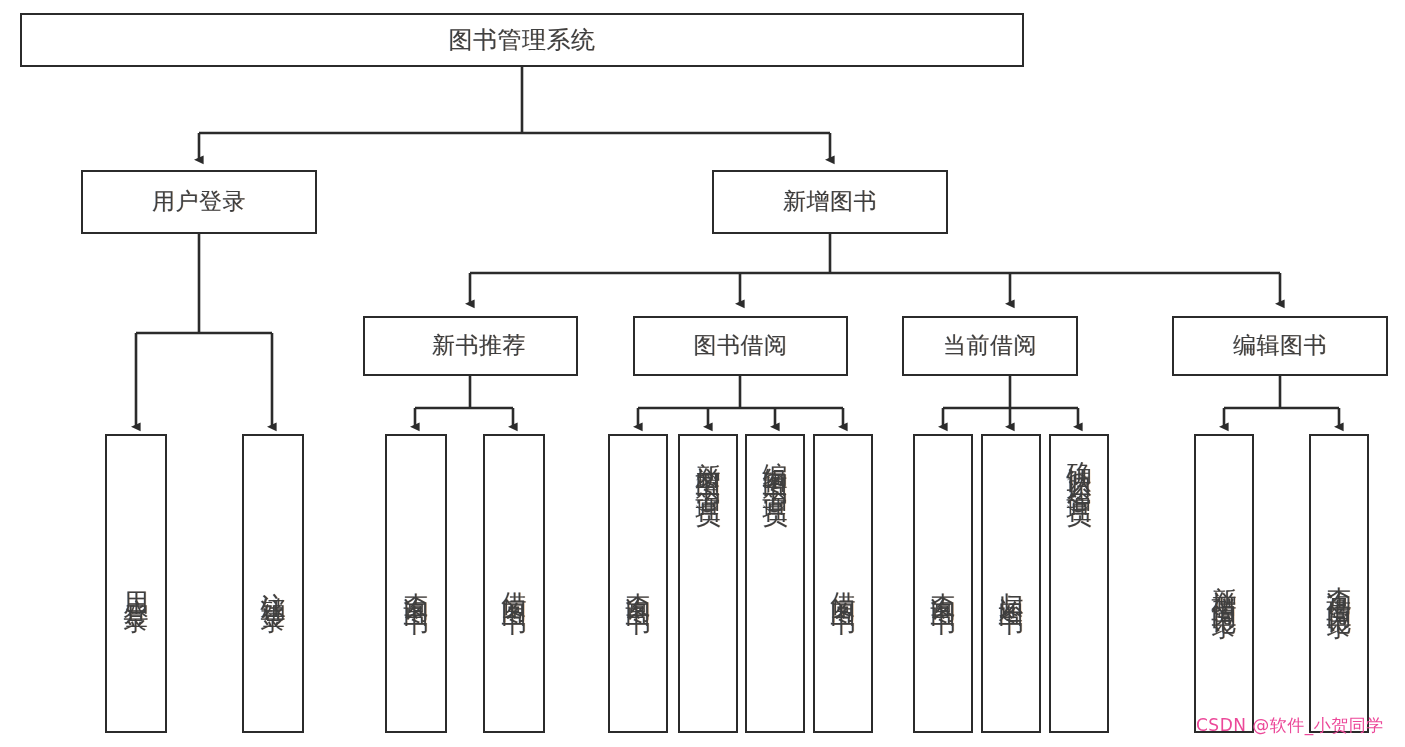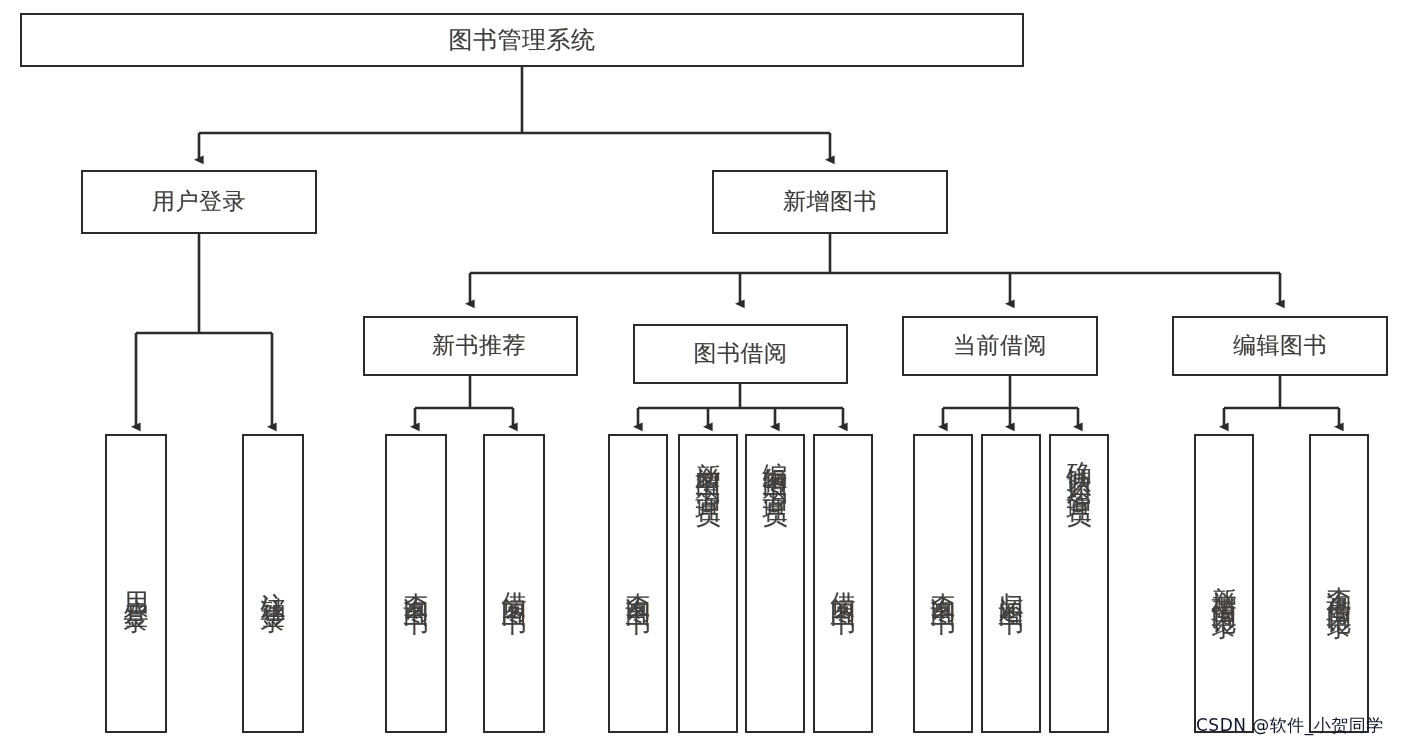--- a/index.html
+++ b/index.html
@@ -58,21 +58,21 @@
   }
   .v-node.center{
     align-items:center;
     padding-top:0;
   }
   .watermark{
     position:absolute;
     left:1196px;
     top:714px;
     font-size:17px;
-    color:#0f172a;
+    color:#ec4899;
     letter-spacing:0.5px;
     white-space:nowrap;
     font-family:"DejaVu Sans","Liberation Sans",sans-serif;
   }
 </style>
 </head>
 <body>
 
 <div id="stage">
 
@@ -133,24 +133,24 @@
   <div class="node h-node" style="left:81px;top:170px;width:236px;height:64px;">
     <span class="lbl">用户登录</span>
   </div>
   <div class="node h-node" style="left:712px;top:170px;width:236px;height:64px;">
     <span class="lbl">新增图书</span>
   </div>
 
   <div class="node h-node" style="left:363px;top:316px;width:215px;height:60px;padding-left:17px;">
     <span class="lbl">新书推荐</span>
   </div>
-  <div class="node h-node" style="left:633px;top:324px;width:215px;height:60px;">
+  <div class="node h-node" style="left:633px;top:316px;width:215px;height:60px;">
     <span class="lbl">图书借阅</span>
   </div>
-  <div class="node h-node" style="left:902px;top:316px;width:196px;height:60px;">
+  <div class="node h-node" style="left:902px;top:316px;width:176px;height:60px;">
     <span class="lbl">当前借阅</span>
   </div>
   <div class="node h-node" style="left:1172px;top:316px;width:216px;height:60px;">
     <span class="lbl">编辑图书</span>
   </div>
 
   <div class="node v-node center" style="left:105px;top:434px;width:62px;height:299px;">
     <span class="lbl">用户登录</span>
   </div>
   <div class="node v-node center" style="left:242px;top:434px;width:62px;height:299px;">

